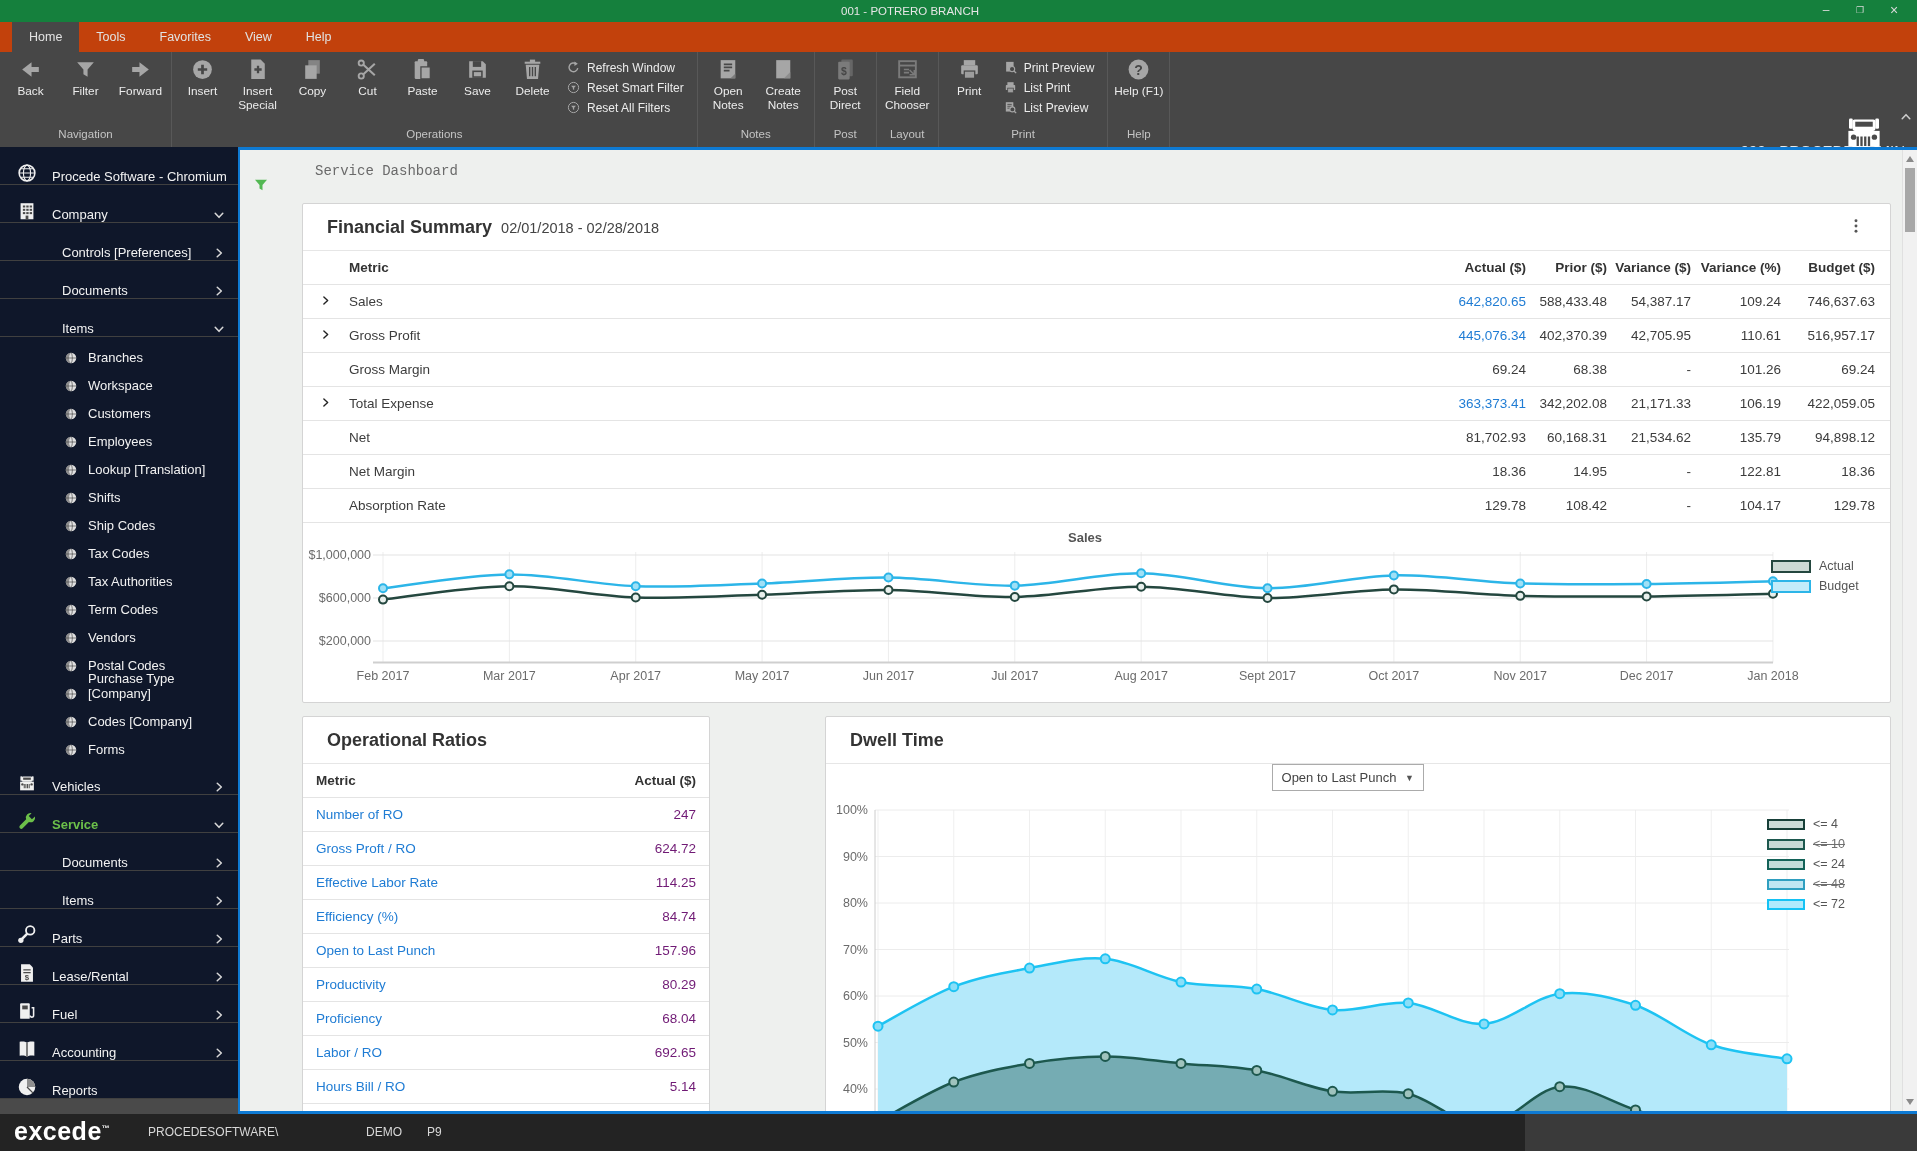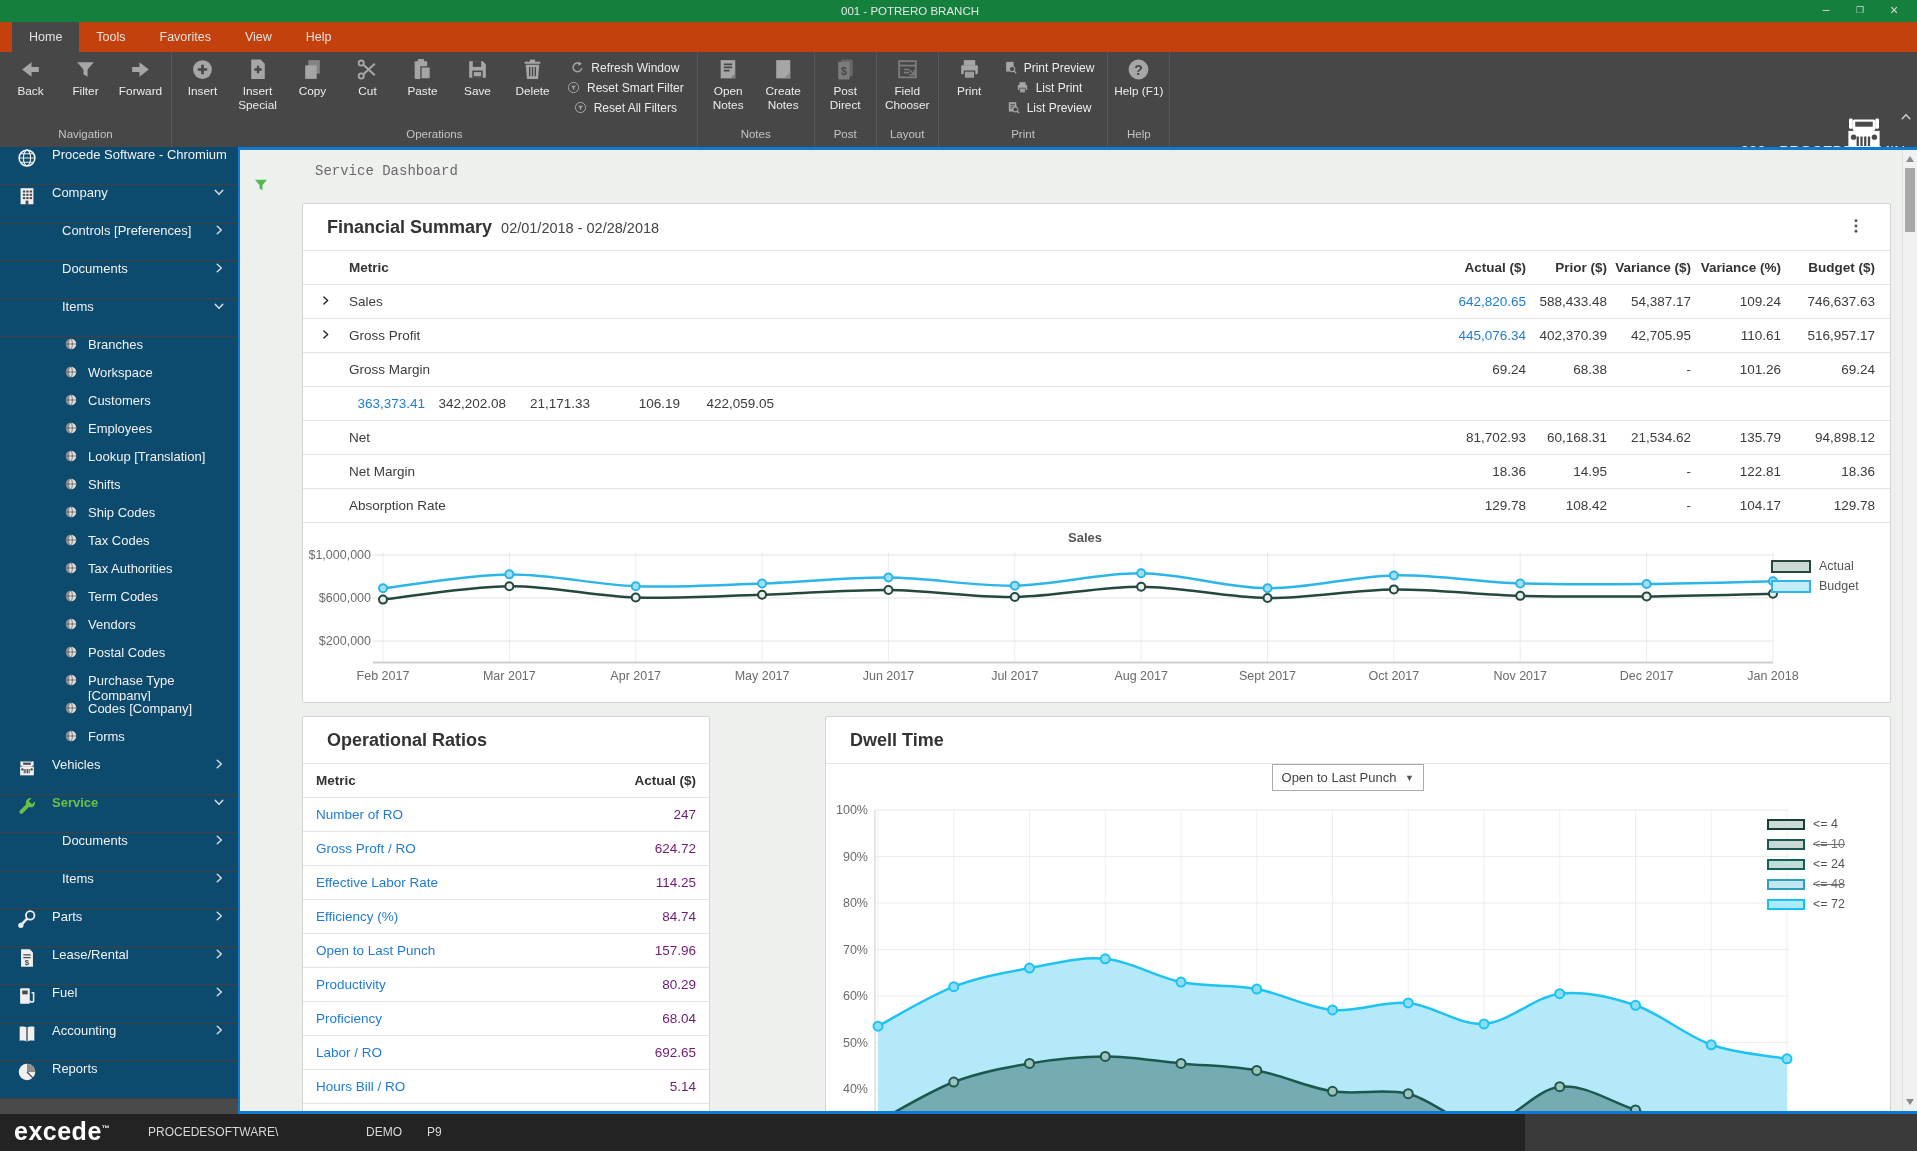--- a/index.html
+++ b/index.html
@@ -16,32 +16,32 @@
   .menu-tab.active{background:#474747;}
   
   .ribbon{position:absolute;left:0;top:52px;width:100%;height:95px;background:#474747;}
   .rb-groups{display:flex;height:95px;}
   .rb-group{display:flex;flex-direction:column;border-right:1px solid #585858;padding:0 3px;}
   .rb-items{flex:1;display:flex;align-items:flex-start;}
   .rb-label{height:17px;text-align:center;font-size:11.5px;color:#c4c4c4;padding-bottom:2px;}
   .rb-btn{width:55px;display:flex;flex-direction:column;align-items:center;padding-top:5px;color:#ececec;font-size:11.8px;text-align:center;line-height:1.18;}
   .rb-btn .ico{width:25px;height:25px;color:#a6a6a6;margin-bottom:3px;}
   .rb-btn.dim .ico{opacity:.55;}
-  .rb-stack{display:flex;flex-direction:column;gap:5px;padding:8px 10px 0 6px;align-items:center;}
+  .rb-stack{display:flex;flex-direction:column;gap:5px;padding:8px 10px 0 6px;}
   .rb-small{display:flex;align-items:center;gap:6px;color:#ececec;font-size:12px;white-space:nowrap;}
   .rb-small .ico{width:15px;height:15px;color:#a6a6a6;}
   .brand{position:absolute;right:24px;top:57px;display:flex;align-items:center;gap:10px;color:#fff;}
   .brand .ico{width:58px;height:50px;color:#fff;}
   .brand-l1{font-size:27px;line-height:1.05;}
   .brand-l2{font-size:34px;line-height:1.0;letter-spacing:1px;}
   .ribbon-user{position:absolute;right:12px;top:142px;font-size:15px;color:#e8e8e8;margin-left:12px;}
   .rb-collapse{position:absolute;right:4px;top:58px;width:14px;height:14px;color:#cdcdcd;}
   
   .sidebar{position:absolute;left:0;top:147px;width:238px;height:967px;background:#4a4a4a;overflow:hidden;}
-  .side-item{display:flex;align-items:flex-start;color:#f2f2f2;font-size:13px;box-sizing:border-box;background:#0c4a6e;}
+  .side-item{display:flex;align-items:flex-end;color:#f2f2f2;font-size:13px;box-sizing:border-box;background:#0f172a;}
   .side-item.lvl{height:38px;border-bottom:1px solid #404040;}
   .side-item.l0{padding-left:16px;}
   .side-item.l1{padding-left:62px;}
   .side-item.leaf{height:28px;padding-left:64px;}
   .side-ico{width:22px;height:22px;margin-right:14px;color:#f0f0f0;flex:none;}
   .side-ico.small{width:14px;height:14px;margin-right:10px;}
   .side-chev{width:14px;height:14px;color:#d8d8d8;position:absolute;right:12px;}
   .side-item{position:relative;}
   .side-item.green{color:#6cc04a;font-weight:bold;}
   .side-item.green .side-ico{color:#6cc04a;}
@@ -658,20 +658,26 @@
               <span class="fs-chevcell"></span>
               <span>Gross Margin</span>
             </span>
    <span class="num c-actual ">69.24</span>
    <span class="num c-prior">68.38</span>
    <span class="num c-var">-</span>
    <span class="num c-varp">101.26</span>
    <span class="num c-budget">69.24</span>
           </div>
           <div class="fs-row">
+            <span class="fs-metric">
+              <span class="fs-chevcell"><svg viewBox="0 0 24 24" width="100%" height="100%" fill="none">
+                  <path d="M9 5.5l7 6.5-7 6.5" stroke="currentColor" stroke-width="2.6" stroke-linecap="round" stroke-linejoin="round"></path>
+                </svg></span>
+              <span>Total Expense</span>
+            </span>
    <span class="num c-actual link">363,373.41</span>
    <span class="num c-prior">342,202.08</span>
    <span class="num c-var">21,171.33</span>
    <span class="num c-varp">106.19</span>
    <span class="num c-budget">422,059.05</span>
           </div>
           <div class="fs-row">
             <span class="fs-metric">
               <span class="fs-chevcell"></span>
               <span>Net</span>

